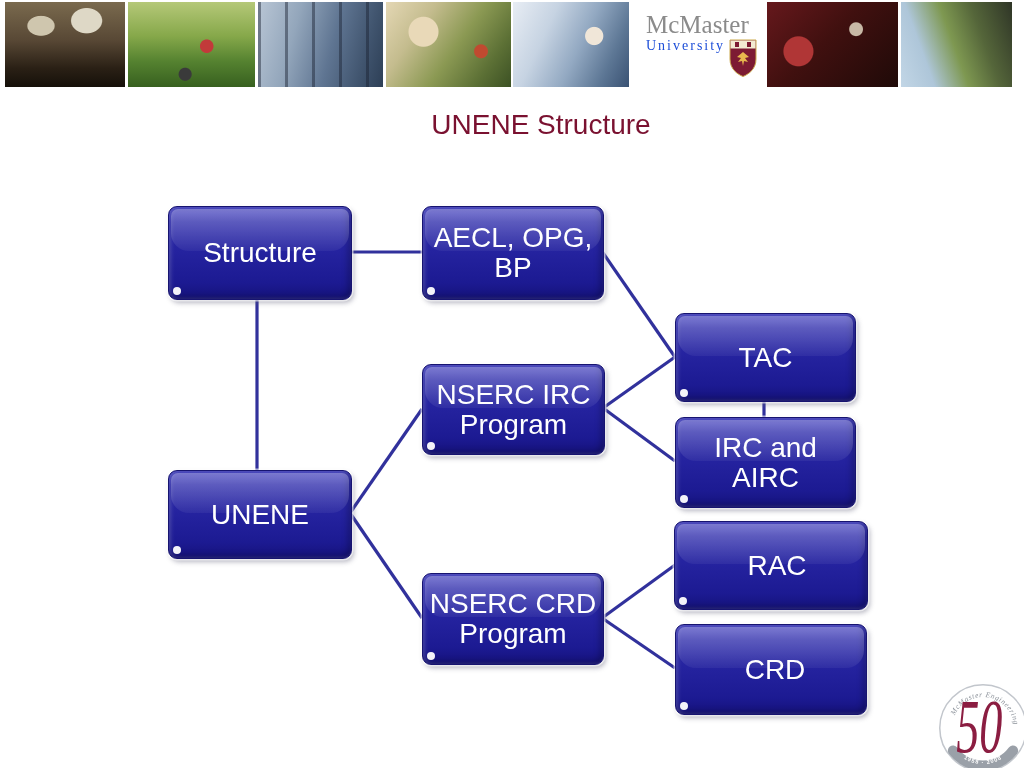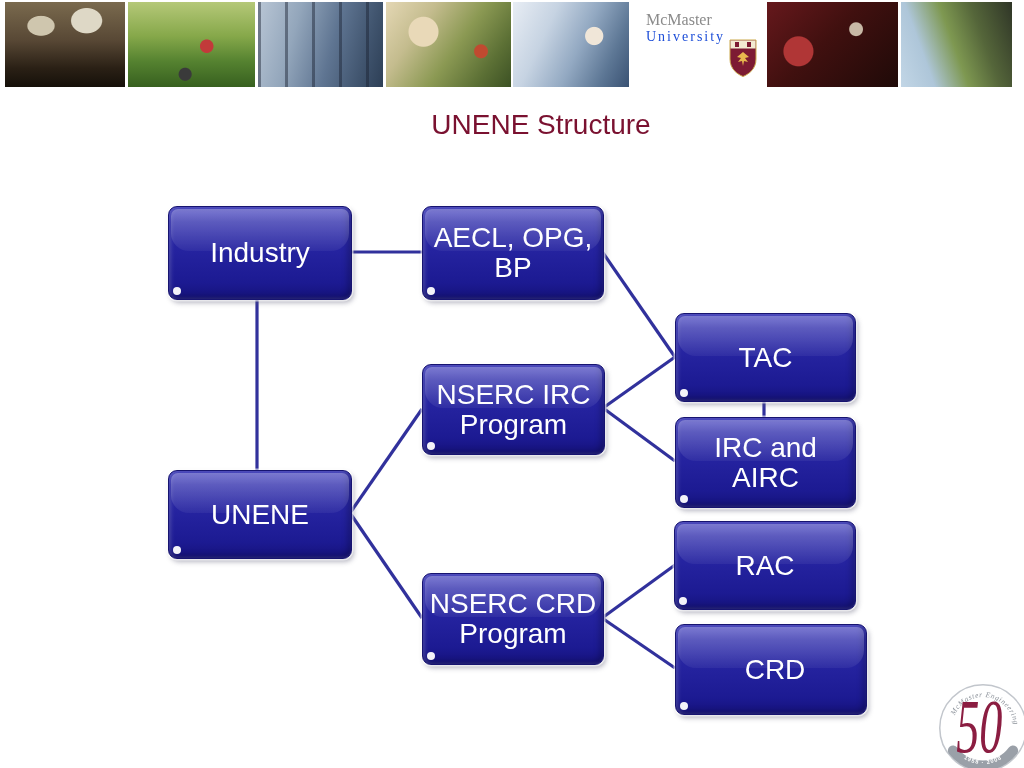--- a/index.html
+++ b/index.html
@@ -36,21 +36,21 @@
   .p6{left:767px;width:131px;
       background:
         radial-gradient(circle at 24% 58%, #b03636 0 13%, rgba(0,0,0,0) 14%),
         radial-gradient(circle at 68% 32%, #c8b9a6 0 6%, rgba(0,0,0,0) 7%),
         linear-gradient(135deg,#66181c 0%,#40100f 45%,#1f0a08 100%);}
   .p7{left:901px;width:111px;
       background:
         linear-gradient(250deg,#2f3527 0%,#55663a 30%,#7e9851 52%,#aec6d9 76%,#c2d6e6 100%);}
   
   .mcm-logo{position:absolute;left:646px;top:12px;width:125px;height:72px;}
-  .mcm-name{font-family:"Liberation Serif",serif;font-size:16px;color:#8b8b8b;line-height:1;}
+  .mcm-name{font-family:"Liberation Serif",serif;font-size:25px;color:#8b8b8b;line-height:1;}
   .mcm-sub{font-family:"Liberation Serif",serif;font-size:14px;letter-spacing:2px;color:#1d4ed8;margin-top:1px;}
   .mcm-shield{position:absolute;left:82px;top:26px;}
   
   .slide-title{
     position:absolute;left:0;top:109px;width:1024px;text-align:center;
     font-size:28px;color:#7a1130;font-weight:400;padding-left:29px;
   }
   
   .connectors{position:absolute;left:0;top:0;width:1024px;height:768px;z-index:1;}
   .connectors line{stroke:#31319c;stroke-width:3.2;}
@@ -73,21 +73,21 @@
     content:"";position:absolute;left:4px;bottom:4px;width:8px;height:8px;
     background:rgba(255,255,255,.95);border-radius:50%;
   }
   .n-industry {left:168px;top:206px;width:182px;height:92px;}
   .n-aecl     {left:422px;top:206px;width:180px;height:92px;}
   .n-nserc-irc{left:422px;top:364px;width:181px;height:89px;}
   .n-tac      {left:675px;top:313px;width:179px;height:87px;}
   .n-irc-airc {left:675px;top:417px;width:179px;height:89px;}
   .n-unene    {left:168px;top:470px;width:182px;height:87px;}
   .n-nserc-crd{left:422px;top:573px;width:180px;height:90px;}
-  .n-rac      {left:674px;top:521px;width:180px;height:87px;}
+  .n-rac      {left:674px;top:521px;width:180px;height:87px;padding-left:12px;}
   .n-crd      {left:675px;top:624px;width:182px;height:89px;padding-left:8px;}
   
   .anniv{position:absolute;left:936px;top:681px;z-index:3;}
 </style>
 </head>
 <body>
 
 <div class="banner">
   <div class="photo p1"></div>
   <div class="photo p2"></div>
@@ -118,21 +118,21 @@
   <line x1="601" y1="250" x2="675" y2="357"></line>
   <line x1="603" y1="408" x2="675" y2="357"></line>
   <line x1="603" y1="408" x2="675" y2="461"></line>
   <line x1="764" y1="400" x2="764" y2="417"></line>
   <line x1="350" y1="513" x2="422" y2="409"></line>
   <line x1="350" y1="513" x2="422" y2="618"></line>
   <line x1="602" y1="618" x2="675" y2="565"></line>
   <line x1="602" y1="618" x2="675" y2="668"></line>
 </svg>
 
-<div class="box n-industry"><span>Industry</span></div>
+<div class="box n-industry"><span>Structure</span></div>
 <div class="box n-aecl"><span>AECL, OPG,
 BP</span></div>
 <div class="box n-nserc-irc"><span>NSERC IRC
 Program</span></div>
 <div class="box n-tac"><span>TAC</span></div>
 <div class="box n-irc-airc"><span>IRC and
 AIRC</span></div>
 <div class="box n-unene"><span>UNENE</span></div>
 <div class="box n-nserc-crd"><span>NSERC CRD
 Program</span></div>

